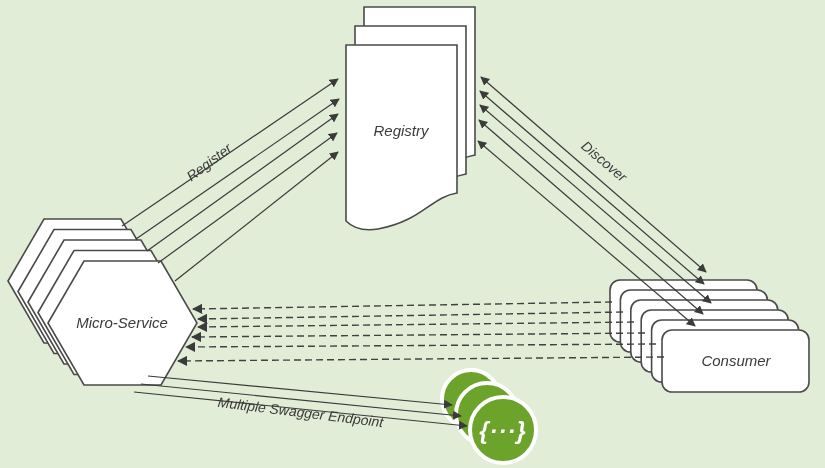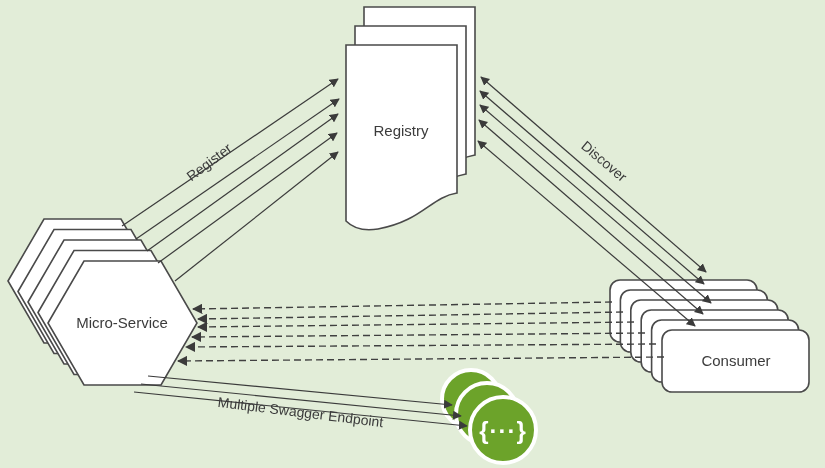--- a/index.html
+++ b/index.html
@@ -7,20 +7,21 @@
     padding: 0;
     width: 825px;
     height: 468px;
     overflow: hidden;
     font-family: "Liberation Sans", sans-serif;
   }
   .canvas-wrap {
     width: 825px;
     height: 468px;
     position: relative;
+    font-style: italic;
   }
   svg { display: block; }
   text {
     font-family: "Liberation Sans", sans-serif;
     fill: #3b3b3b;
   }
   .node-label { font-size: 15px; }
   .edge-label { font-size: 14px; }
   .shape {
     fill: #ffffff;

